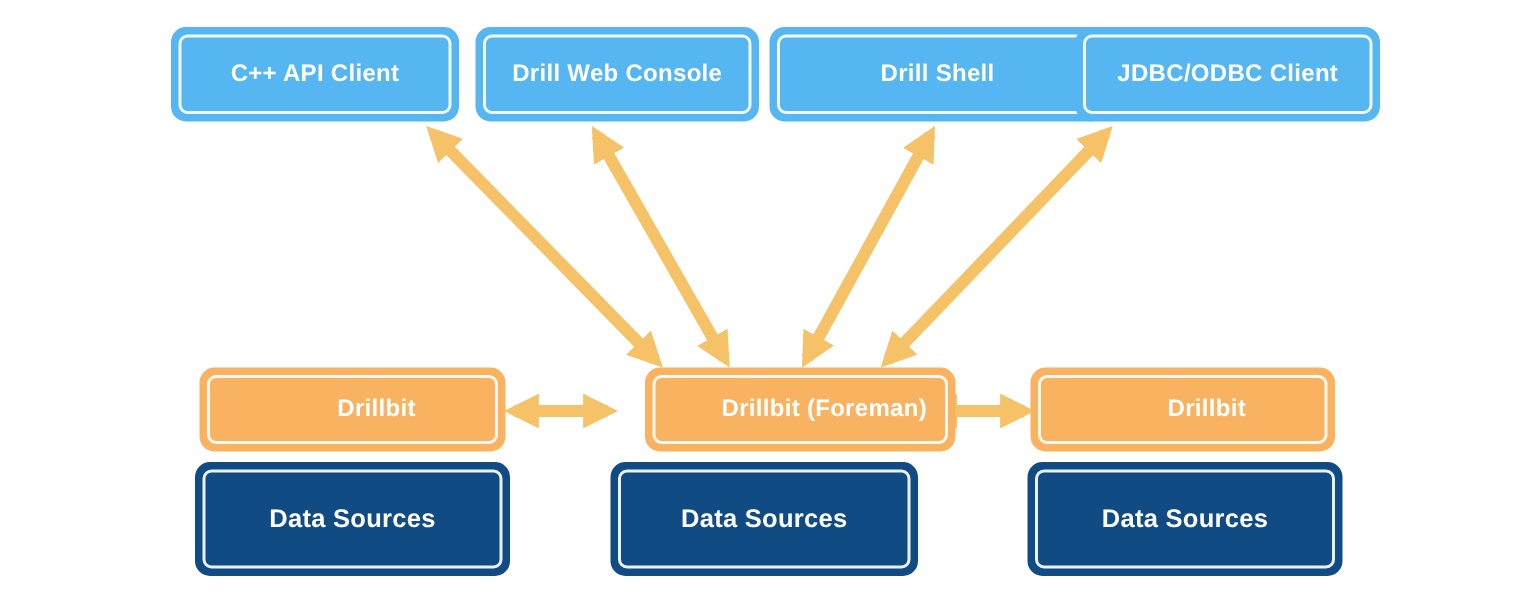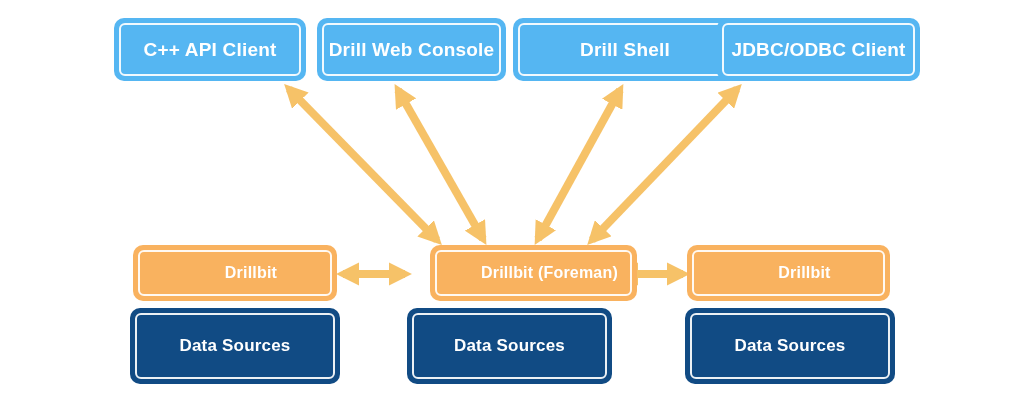--- a/index.html
+++ b/index.html
@@ -44,21 +44,21 @@
     pointer-events: none;
   }
   .node .label {
     position: relative;
     color: #ffffff;
     font-weight: bold;
     letter-spacing: 0.2px;
     white-space: nowrap;
   }
   .client-node { background: #55B6F2; }
-  .client-node .label { font-size: 19px; }
+  .client-node .label { font-size: 16px; }
   .drillbit-node { background: #F9B25F; }
   .drillbit-node .label { font-size: 16px; padding-left: 32px; }
   .datasource-node { background: #114B84; }
   .datasource-node .label { font-size: 17px; }
 
   
   .n-c0 { left: 114px; top: 18px;  width: 192px; height: 63px; }
   .n-c1 { left: 317px; top: 18px;  width: 189px; height: 63px; }
   .n-c2 { left: 513px; top: 18px;  width: 224px; height: 63px; }
   .n-c3 { left: 717px; top: 18px;  width: 203px; height: 63px; }

